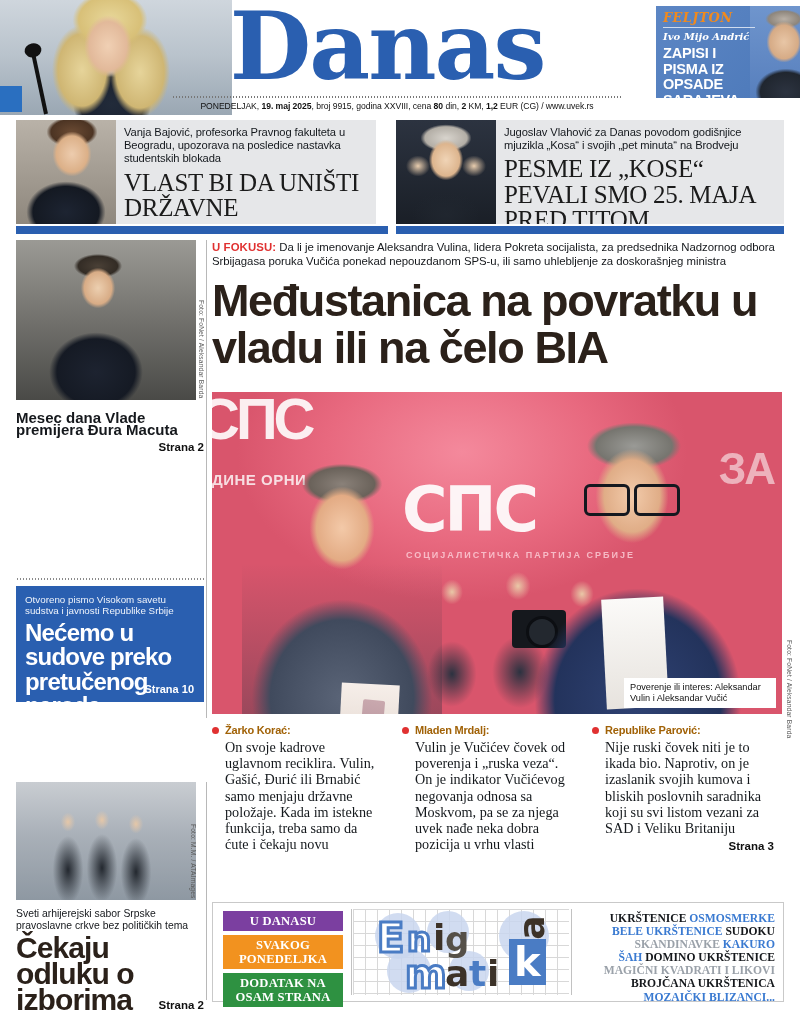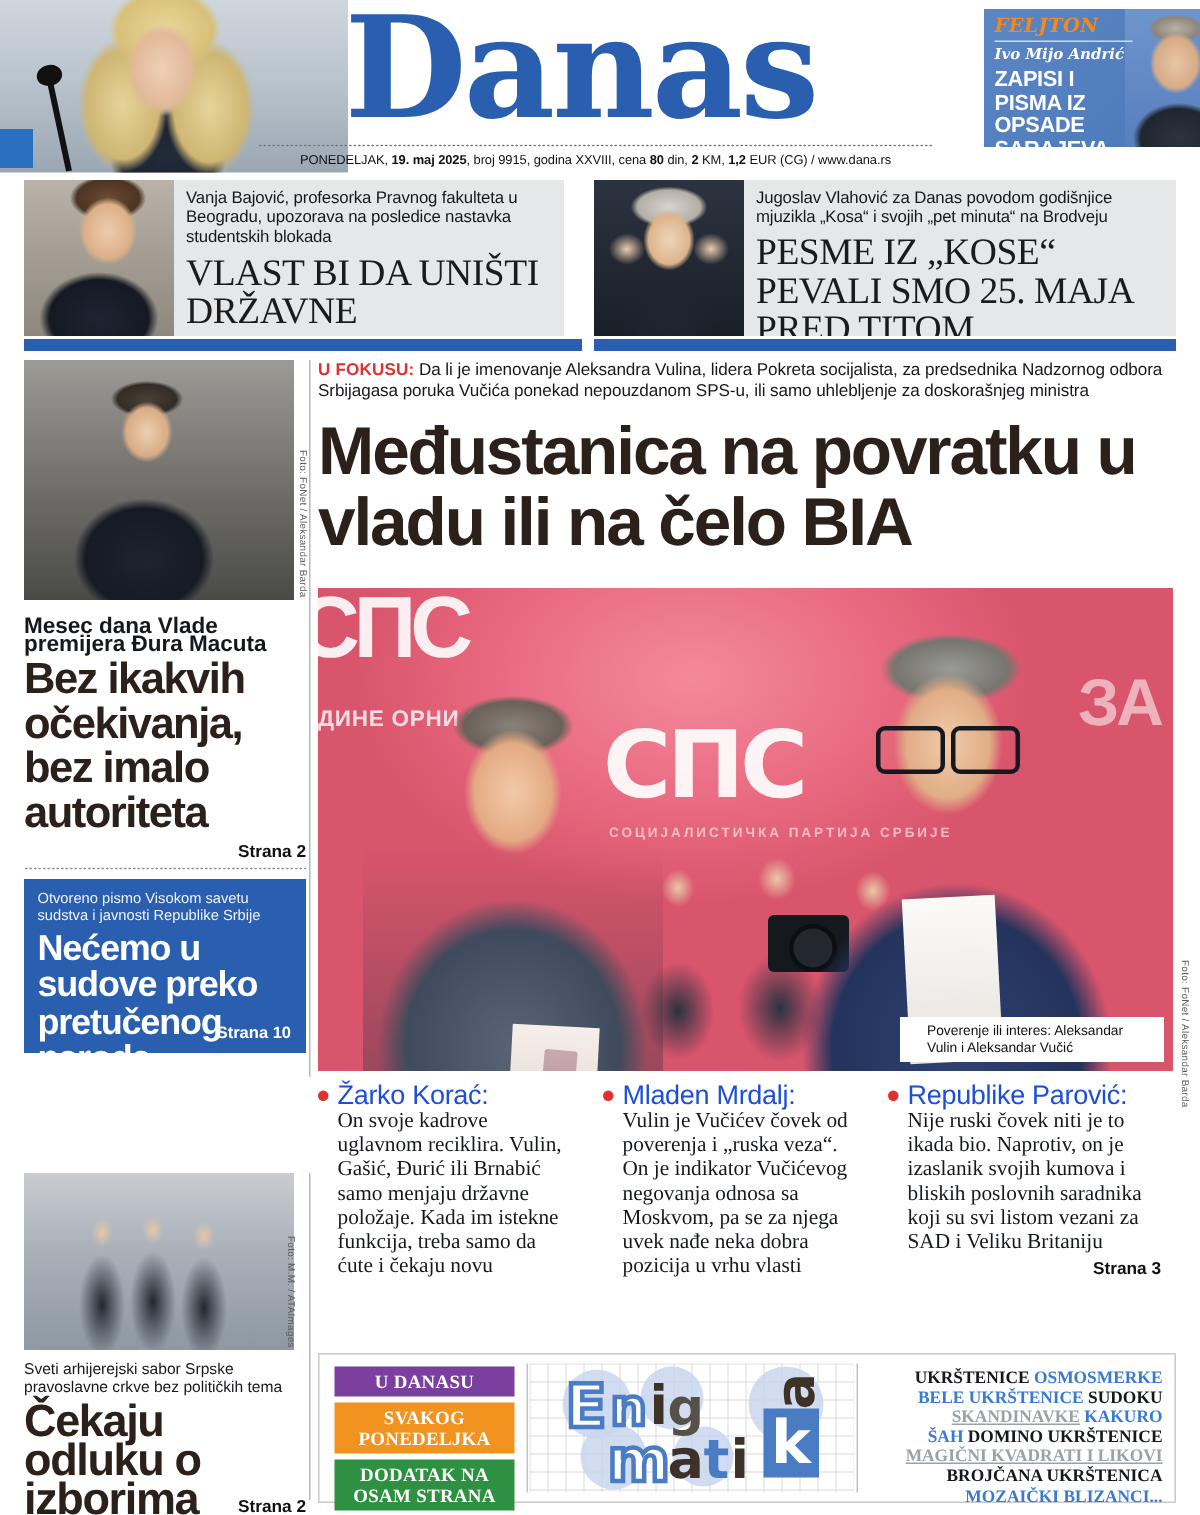--- a/index.html
+++ b/index.html
@@ -234,31 +234,31 @@
       radial-gradient(ellipse 15px 17px at 160px 30px,#e9c8a7 0%,rgba(233,200,167,0) 78%),
       radial-gradient(ellipse 30px 40px at 30px 110px,#2b3240 0%,rgba(43,50,64,0) 82%),
       radial-gradient(ellipse 34px 44px at 98px 108px,#2b3240 0%,rgba(43,50,64,0) 82%),
       radial-gradient(ellipse 32px 42px at 162px 112px,#3a3f4a 0%,rgba(58,63,74,0) 82%);
   }
   .mp-camera{position:absolute;left:300px;bottom:66px;width:54px;height:38px;
     background:#15181d;border-radius:4px;}
   .mp-camera::before{content:"";position:absolute;left:14px;top:6px;width:26px;height:26px;
     border-radius:50%;background:#23282f;border:3px solid #0c0e12;}
   .photo-caption{
-    position:absolute;right:6px;bottom:6px;background:#fff;padding:4px 18px;
+    position:absolute;right:6px;bottom:6px;background:#fff;padding:4px 6px;
     font-size:9.2px;line-height:11px;color:#111;max-width:140px;
   }
 
   
   .quotes{position:absolute;left:212px;top:722px;width:572px;}
   .qcol{position:absolute;top:0;width:170px;}
   .qcol.c1{left:0;}
   .qcol.c2{left:190px;}
   .qcol.c3{left:380px;width:182px;}
-  .q-name{font-weight:normal;font-size:18px;color:#1d4ed8;letter-spacing:-.2px;
+  .q-name{font-weight:bold;font-size:11px;color:#a16207;letter-spacing:-.2px;
     padding-left:13px;position:relative;line-height:16px;}
   .q-dot{position:absolute;left:0;top:5px;width:7px;height:7px;border-radius:50%;background:#e03131;}
   .q-text{
     font-family:"Liberation Serif", serif;font-size:14.2px;line-height:16.2px;
     color:#14181c;padding-left:13px;margin-top:1px;
   }
   .q-strana{font-weight:bold;font-size:11.5px;text-align:right;margin-top:4px;color:#111;}
 
   
   .promo{
@@ -285,21 +285,21 @@
   .eblob{position:absolute;border-radius:50%;background:#c9d6ee;opacity:.85;}
   .echar{position:absolute;font-weight:bold;font-family:"DejaVu Sans", sans-serif;}
   .promo-list{
     position:absolute;right:8px;top:10px;width:200px;text-align:right;
     font-family:"Liberation Serif", serif;font-weight:bold;font-size:11.6px;
     line-height:11.6px;
   }
   .promo-list div{margin-bottom:1.5px;}
   .c-dark{color:#15181c;}
   .c-blue{color:#3a7ad1;}
-  .c-gray{color:#9aa1a9;text-decoration:underline;}
+  .c-gray{color:#9aa1a9;}
   .vsep{position:absolute;background:#c2c2c2;}
 </style>
 </head>
 <body>
 
 <div class="page">
 
   <div class="masthead">
     <div class="mast-photo">
       <div class="mast-mic"></div>
@@ -315,21 +315,21 @@
         <div class="fel-author">Ivo Mijo Andrić</div>
         <div class="fel-title">ZAPISI I PISMA IZ OPSADE SARAJEVA</div>
 
       </div>
     </div>
 
     <div class="dateline-wrap">
       <div class="dots-rule"></div>
       <div class="dateline">
         <span>PONEDELJAK,</span>
-        <b>19. maj 2025</b><span>, broj 9915, godina XXVIII, cena </span><b>80</b><span> din, </span><b>2</b><span> KM, </span><b>1,2</b><span> EUR (CG) / www.dana.rs</span>
+        <b>19. maj 2025</b><span>, broj 9915, godina XXVIII, cena </span><b>80</b><span> din, </span><b>2</b><span> KM, </span><b>1,2</b><span> EUR (CG) / www.uvek.rs</span>
       </div>
     </div>
     <div class="credit-h" style="left:28px;top:214px;">Foto: Antonio Ahel / ATAImages</div>
   </div>
 
   <div class="teaser left">
     <div class="teaser-photo t1photo"></div>
     <div class="teaser-body">
       <div class="kicker">Vanja Bajović, profesorka Pravnog fakulteta u Beogradu, upozorava na posledice nastavka studentskih blokada</div>
       <div class="head">VLAST BI DA UNIŠTI DRŽAVNE FAKULTETE</div>
@@ -346,21 +346,20 @@
     </div>
   </div>
   <div class="blue-bar l"></div>
   <div class="blue-bar r"></div>
 
   <div class="left-photo-1"></div>
   <div class="credit-v" style="left:198px;top:300px;">Foto: FoNet / Aleksandar Barda</div>
 
   <div class="art-left-1">
     <div class="kicker">Mesec dana Vlade premijera Đura Macuta</div>
-    <div class="head">Bez ikakvih očekivanja, bez imalo autoriteta</div>
     <div class="strana">Strana 2</div>
   </div>
   <div class="dots-rule-2"></div>
 
   <div class="blue-box">
     <div class="kicker">Otvoreno pismo Visokom savetu sudstva i javnosti Republike Srbije</div>
     <div class="head">Nećemo u sudove preko pretučenog naroda</div>
     <div class="strana">Strana 10</div>
   </div>
 

